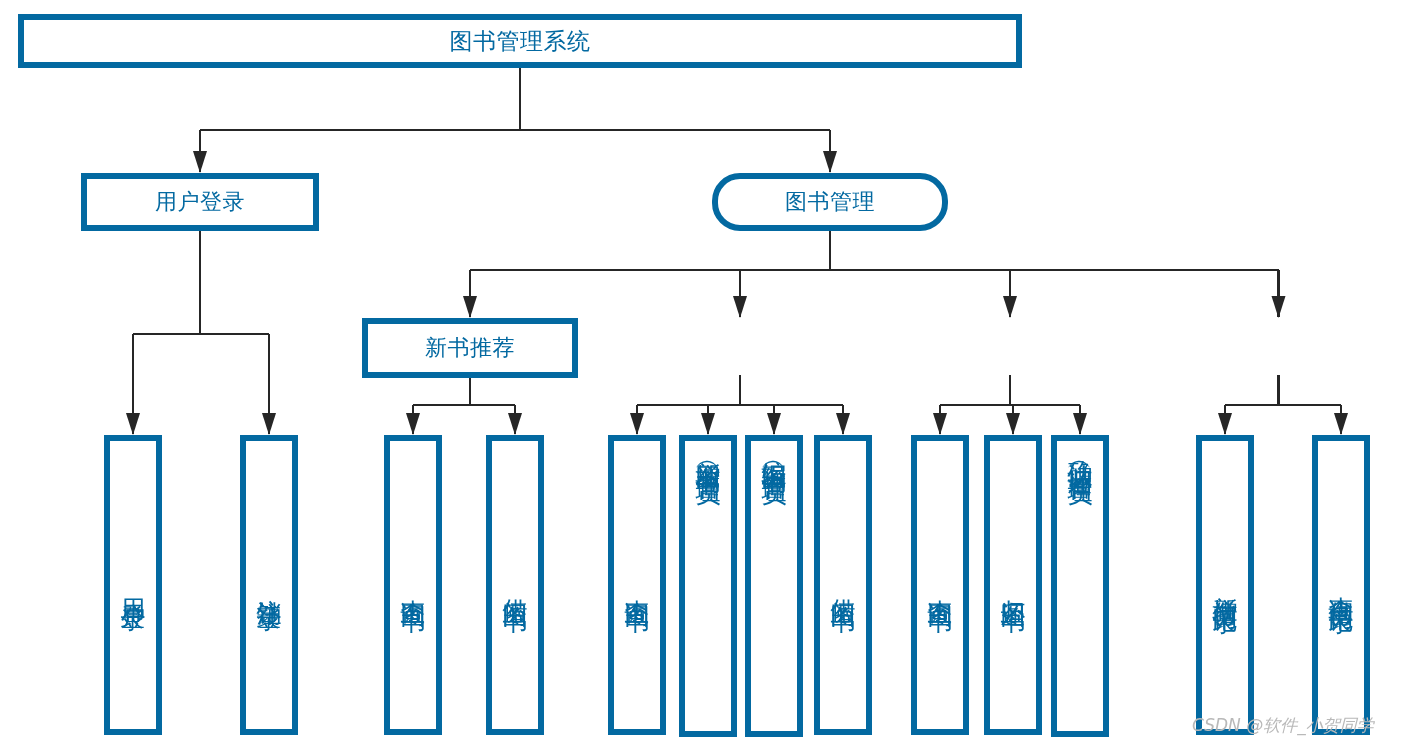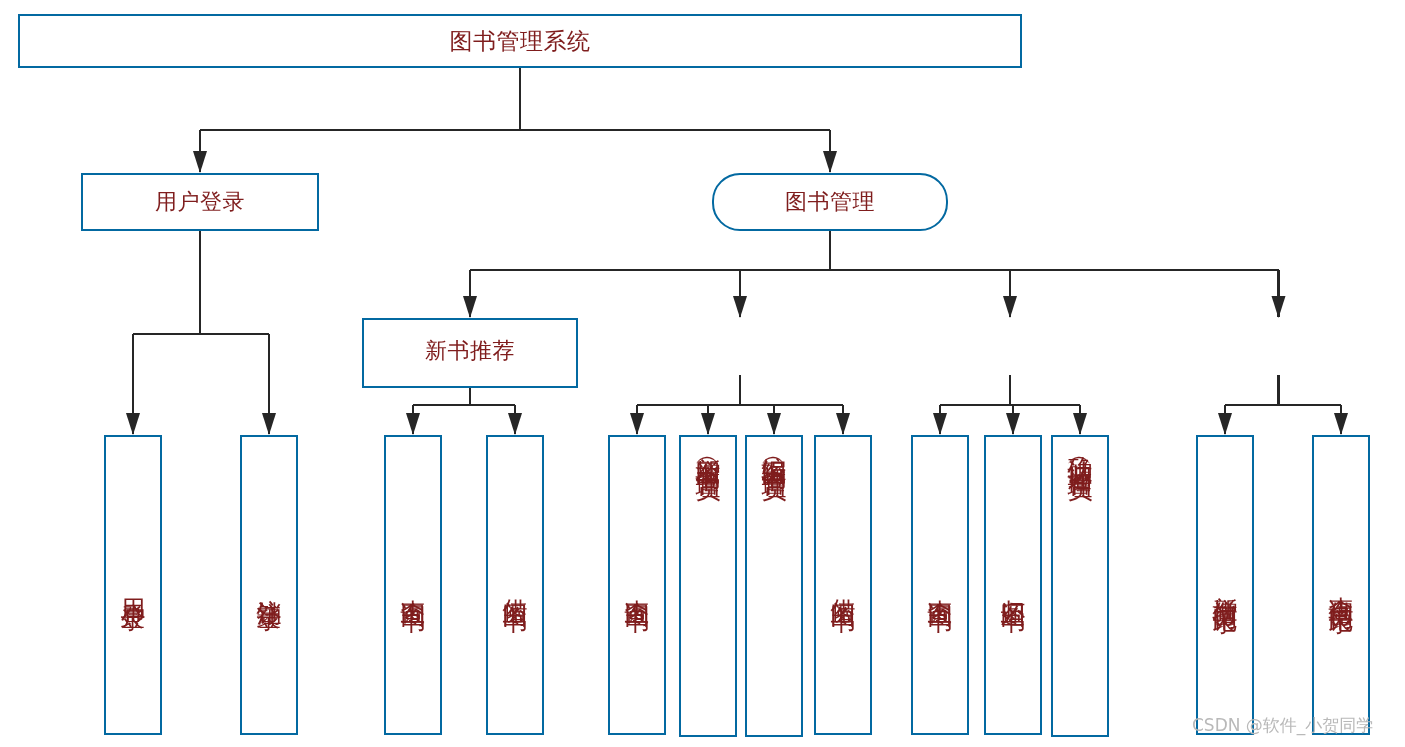--- a/index.html
+++ b/index.html
@@ -23,22 +23,22 @@
     left: 0;
     top: 0;
     width: 1405px;
     height: 747px;
     pointer-events: none;
   }
   .node {
     position: absolute;
     box-sizing: border-box;
     background: #ffffff;
-    border: 2px solid #0369a1;
-    color: #7f1d1d;
+    border: 6px solid #0369a1;
+    color: #0369a1;
     display: flex;
     align-items: center;
     justify-content: center;
     z-index: 2;
   }
   .node .label {
     display: block;
     white-space: nowrap;
     line-height: 1.15;
   }
@@ -138,21 +138,21 @@
 
   <div class="node horiz root" style="left: 18px; top: 14px; width: 1004px; height: 54px;">
       <span class="label">图书管理系统</span>
     </div>
     <div class="node horiz" style="left: 81px; top: 173px; width: 238px; height: 58px;">
       <span class="label">用户登录</span>
     </div>
     <div class="node horiz" style="left: 712px; top: 173px; width: 236px; height: 58px; border-radius: 28px;">
       <span class="label">图书管理</span>
     </div>
-    <div class="node horiz" style="left: 362px; top: 318px; width: 216px; height: 70px; font-family: Liberation Mono, monospace;">
+    <div class="node horiz" style="left: 362px; top: 318px; width: 216px; height: 60px;">
       <span class="label">新书推荐</span>
     </div>
     <div class="node vert centered" style="left: 104px; top: 435px; width: 58px; height: 300px;">
       <span class="label">用户登录</span>
     </div>
     <div class="node vert centered" style="left: 240px; top: 435px; width: 58px; height: 300px;">
       <span class="label">注销登录</span>
     </div>
     <div class="node vert centered" style="left: 384px; top: 435px; width: 58px; height: 300px;">
       <span class="label">查询图书</span>
@@ -180,14 +180,14 @@
     </div>
     <div class="node vert" style="left: 1051px; top: 435px; width: 58px; height: 302px;">
       <span class="label">确认归还（管理员）</span>
     </div>
     <div class="node vert centered" style="left: 1196px; top: 435px; width: 58px; height: 300px;">
       <span class="label">新增借阅记录</span>
     </div>
     <div class="node vert centered" style="left: 1312px; top: 435px; width: 58px; height: 300px;">
       <span class="label">查询借阅记录</span>
     </div>
-    <div class="watermark" style="left: 1192px; top: 714px;">CSDN @软件_小贺同学</div>
+    <div class="watermark" style="left: 1192px; top: 714px; font-style: italic;">CSDN @软件_小贺同学</div>
 </div>
 
 </body></html>

